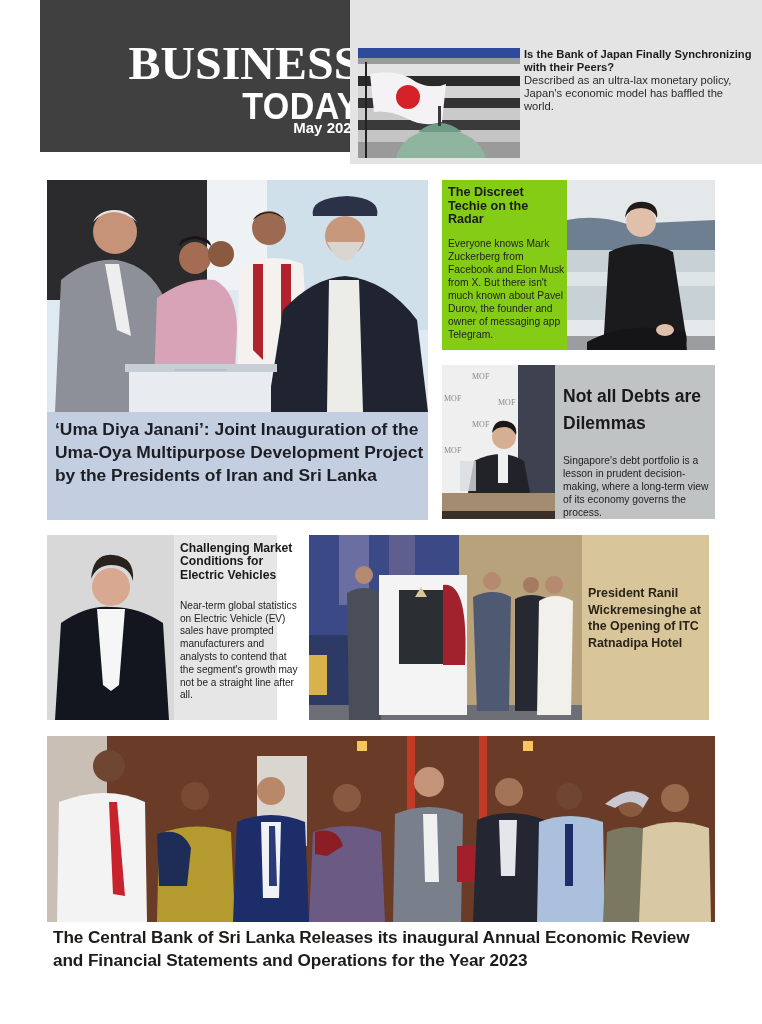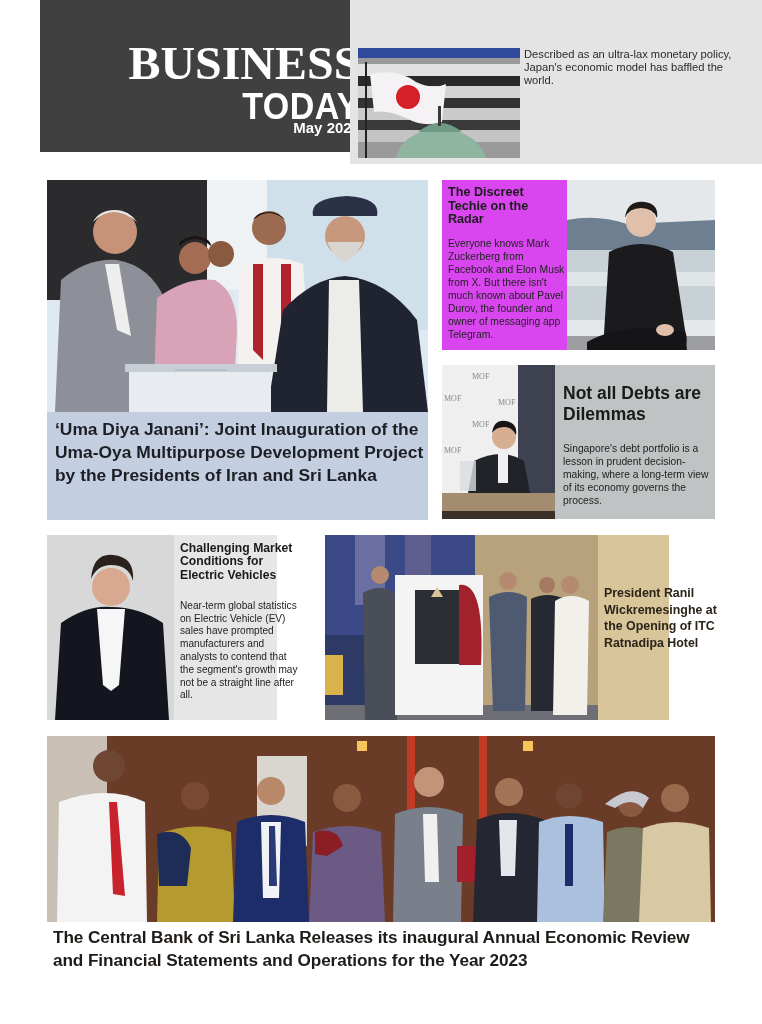--- a/index.html
+++ b/index.html
@@ -20,42 +20,42 @@
   .boj-text { position: absolute; left: 174px; top: 48px; width: 232px; font-size: 11.2px; line-height: 13px; }
   .boj-title { font-weight: bold; color: #1c1c1c; }
   .boj-desc { color: #2a2a2a; }
 
   
   .uma-card { left: 47px; top: 180px; width: 381px; height: 340px; background: #c3cfe0; }
   .uma-img { position: absolute; left: 0; top: 0; width: 381px; height: 232px; overflow: hidden; background: #c9d9e6; }
   .uma-title { position: absolute; left: 8px; top: 238px; width: 370px; font-weight: bold; font-size: 17.4px; line-height: 23px; color: #1d1d24; }
 
   
-  .durov-card { left: 442px; top: 180px; width: 273px; height: 170px; background: #d946ef; }
+  .durov-card { left: 442px; top: 180px; width: 273px; height: 170px; background: #84cc16; }
   .durov-text { position: absolute; left: 6px; top: 6px; width: 118px; }
   .durov-title { font-weight: bold; font-size: 12.6px; line-height: 13.5px; color: #1b1b1b; }
   .durov-desc { font-size: 10.3px; line-height: 13px; color: #222; margin-top: 10px; }
   .durov-img { position: absolute; left: 125px; top: 0; width: 148px; height: 170px; overflow: hidden; background: #d9dee0; }
 
   
   .debt-card { left: 442px; top: 365px; width: 273px; height: 154px; background: #bfc3c4; padding-left: 8px; }
   .debt-img { position: absolute; left: 0; top: 0; width: 113px; height: 154px; overflow: hidden; background: #ececec; }
   .debt-text { position: absolute; left: 121px; top: 18px; width: 150px; }
-  .debt-title { font-weight: bold; font-size: 17.5px; line-height: 21px; color: #1a1a1a; }
+  .debt-title { font-weight: bold; font-size: 17.5px; line-height: 27px; color: #1a1a1a; }
   .debt-desc { font-size: 10.3px; line-height: 13px; color: #222; margin-top: 17px; }
 
   
   .ev-card { left: 47px; top: 535px; width: 230px; height: 185px; background: #e6e6e6; }
   .ev-img { position: absolute; left: 0; top: 0; width: 127px; height: 185px; overflow: hidden; background: #dcdcdc; }
   .ev-text { position: absolute; left: 133px; top: 7px; width: 120px; }
   .ev-title { font-weight: bold; font-size: 12.2px; line-height: 13.3px; color: #1a1a1a; }
   .ev-desc { font-size: 10.1px; line-height: 12.8px; color: #232323; margin-top: 18px; }
 
   
-  .itc-card { left: 325px; top: 535px; width: 344px; height: 185px; background: #d8c59a; padding-left: 40px; }
+  .itc-card { left: 309px; top: 535px; width: 400px; height: 185px; background: #d8c59a; padding-left: 40px; }
   .itc-img { position: absolute; left: 0; top: 0; width: 273px; height: 185px; overflow: hidden; background: #3d3b52; }
   .itc-title { position: absolute; left: 279px; top: 50px; width: 120px; font-weight: bold; font-size: 12.4px; line-height: 16.5px; color: #2a2318; }
 
   
   .cbsl-card { left: 47px; top: 736px; width: 668px; height: 178px; background: #fde047; padding-left: 48px; }
   .cbsl-img { position: absolute; left: 0; top: 0; width: 668px; height: 186px; overflow: hidden; background: #5e3524; }
   .cbsl-title { position: absolute; left: 6px; top: 190px; width: 660px; font-weight: bold; font-size: 17.2px; line-height: 23px; color: #1e1b18; letter-spacing: -0.1px; }
 
   svg { display: block; }
 </style>
@@ -82,20 +82,21 @@
       <rect x="0" y="72" width="162" height="10" fill="#3a3a3a"></rect>
       <rect x="7" y="14" width="2" height="96" fill="#222"></rect>
       <path d="M12 26 Q40 20 58 34 Q75 42 88 36 L84 74 Q66 80 48 70 Q30 62 16 64 Z" fill="#f4f2f4"></path>
       <circle cx="50" cy="49" r="12" fill="#d62028"></circle>
       <path d="M38 110 Q44 84 82 80 Q120 84 128 110 Z" fill="#8fb4a0"></path>
       <path d="M60 84 Q82 66 104 84 Z" fill="#6f9a86"></path>
       <rect x="80" y="58" width="3" height="20" fill="#3a3a3a"></rect>
     </svg>
   </div>
   <div class="boj-text">
+    <div class="boj-title">Is the Bank of Japan Finally Synchronizing with their Peers?</div>
     <div class="boj-desc">Described as an ultra-lax monetary policy, Japan's economic model has baffled the world.</div>
   </div>
 </div>
 
 <div class="abs uma-card">
   <div class="uma-img">
     <svg width="381" height="232" viewBox="0 0 381 232">
       <rect width="381" height="232" fill="#dfe9f1"></rect>
       <rect x="0" y="0" width="160" height="120" fill="#2b2b2d"></rect>
       <rect x="160" y="0" width="60" height="110" fill="#eef2f5"></rect>

